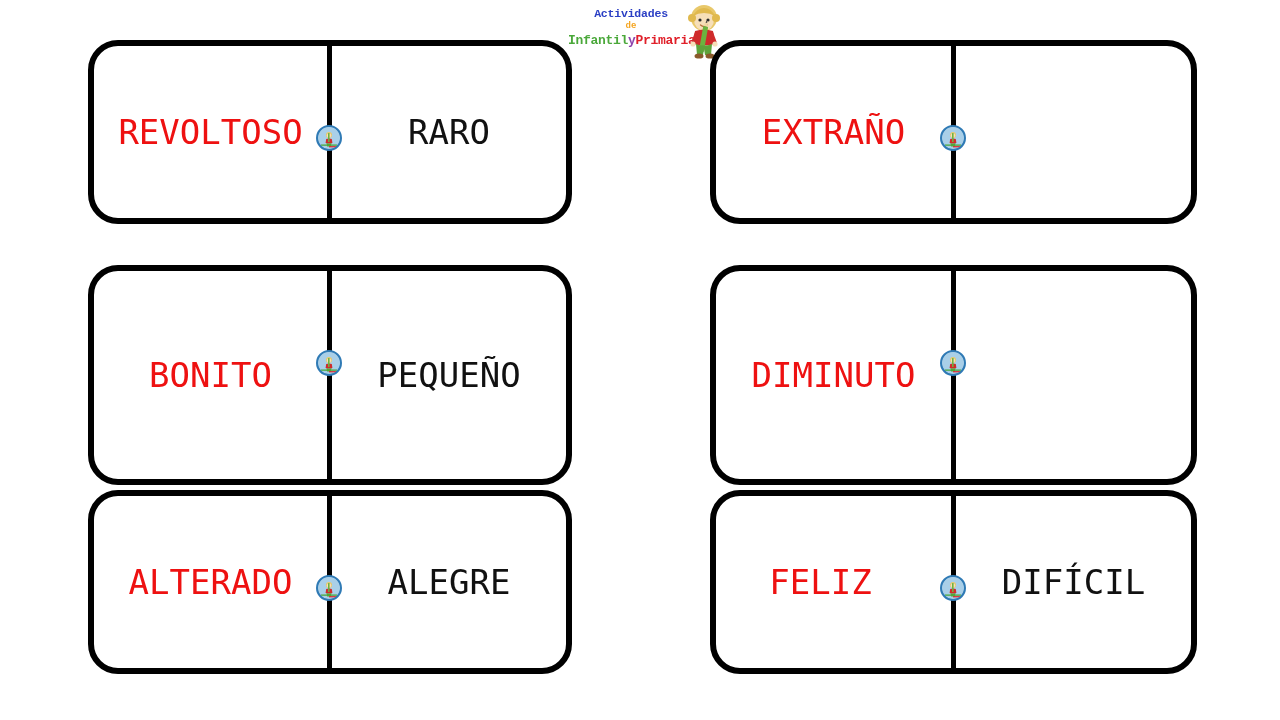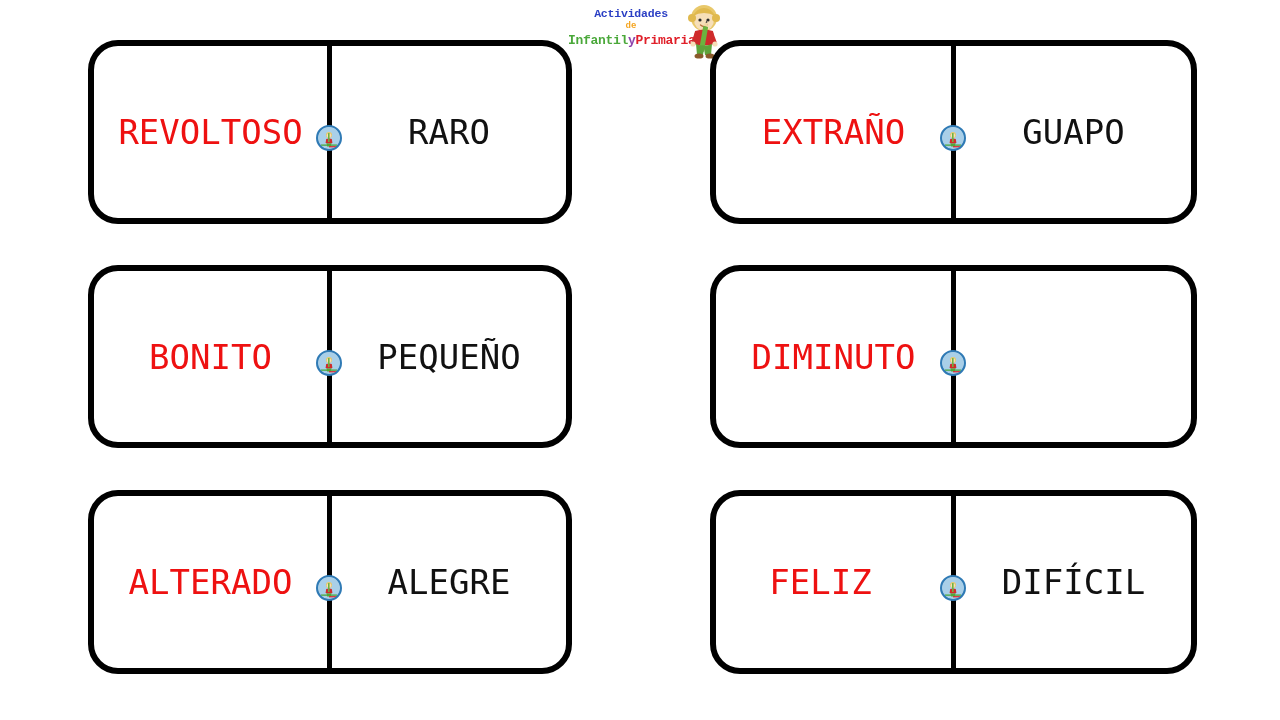--- a/index.html
+++ b/index.html
@@ -105,21 +105,21 @@
     box-sizing: border-box;
     overflow: hidden;
     z-index: 5;
   }
   .tile-badge svg { display: block; }
 
   
   .col-left  { left: 88px;  width: 484px; }
   .col-right { left: 710px; width: 487px; }
   .row-1 { top: 40px;  height: 184px; }
-  .row-2 { top: 265px; height: 183px; }
+  .row-2 { top: 265px; height: 220px; }
   .row-3 { top: 490px; height: 184px; }
 </style>
 </head>
 <body>
 
 <div id="site-logo">
   <div class="logo-text-block">
     <div class="logo-line logo-line1 c-blue">
       <span>Actividades</span>
     </div>
@@ -189,23 +189,20 @@
         <rect x="11" y="19" width="8" height="1.4" fill="#e0202a" opacity="0.85"></rect>
       </svg>
     </div>
   </div>
 
   <div class="domino-tile col-right row-1">
     <div class="tile-half" style="left:0; width:235px;">
       <span class="tile-word word-left">EXTRAÑO</span>
     </div>
     <div class="tile-divider" style="left:235px;"></div>
-    <div class="tile-half" style="left:240px; right:0;">
-      <span class="tile-word word-right">GUAPO</span>
-    </div>
     <div class="tile-badge" style="left:224px; top:79px;">
       <svg width="22" height="22" viewBox="0 0 22 22">
         <circle cx="11" cy="11" r="11" fill="#a9cfe8"></circle>
         <ellipse cx="11" cy="8" rx="3" ry="3" fill="#e8c86a"></ellipse>
         <ellipse cx="11" cy="8.6" rx="2.2" ry="2.3" fill="#f6dfb9"></ellipse>
         <path d="M8.2 12 q2.8 -1 5.6 0 l0.6 4 q-3.4 1 -6.8 0 z" fill="#cf2b2b"></path>
         <path d="M8.6 16 q2.4 1 4.8 0 l-0.4 3.4 l-4 0 z" fill="#5ea33a"></path>
         <rect x="10" y="6" width="1.6" height="9" rx="0.5" fill="#6cb33f"></rect>
         <rect x="3" y="17.4" width="16" height="1.5" fill="#4aa83a" opacity="0.85"></rect>
         <rect x="11" y="19" width="8" height="1.4" fill="#e0202a" opacity="0.85"></rect>

